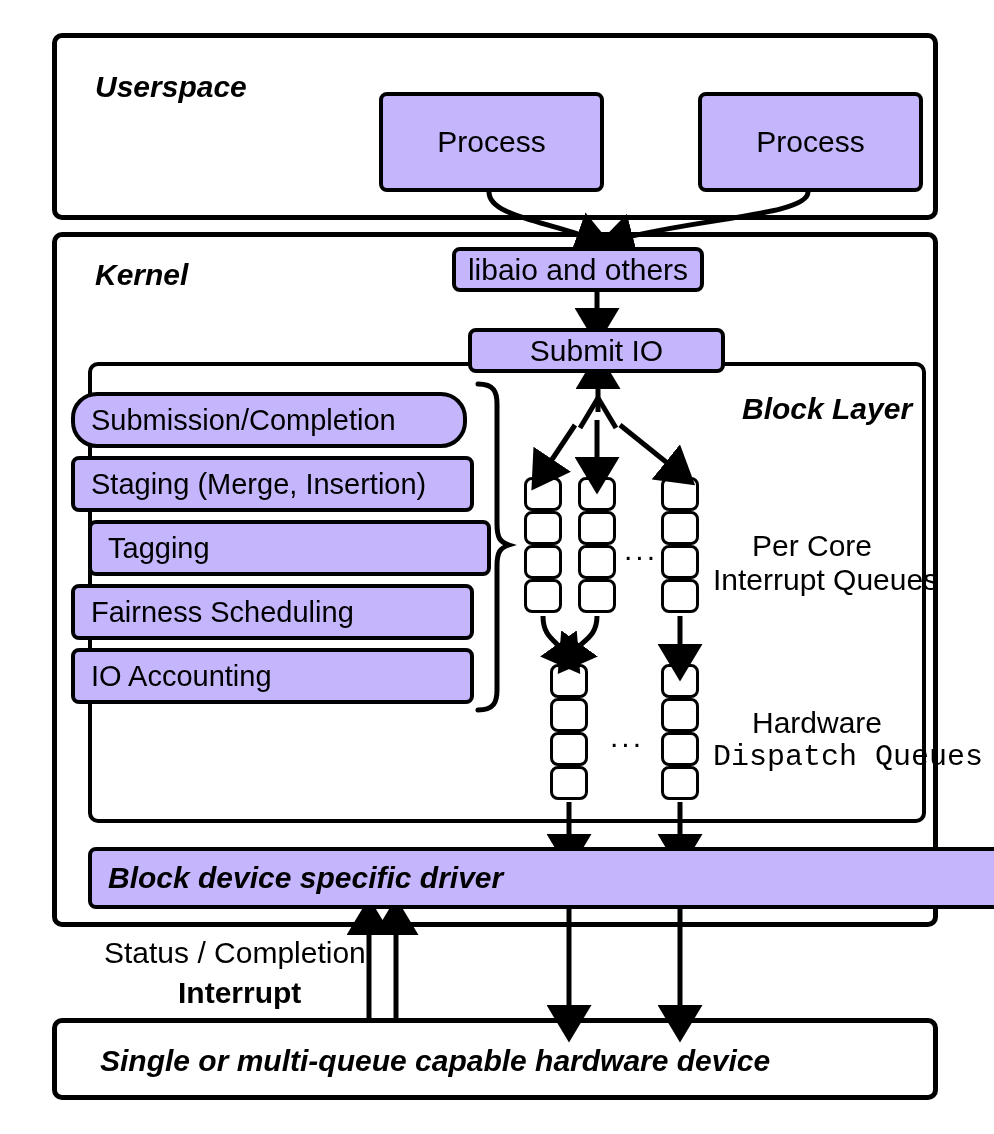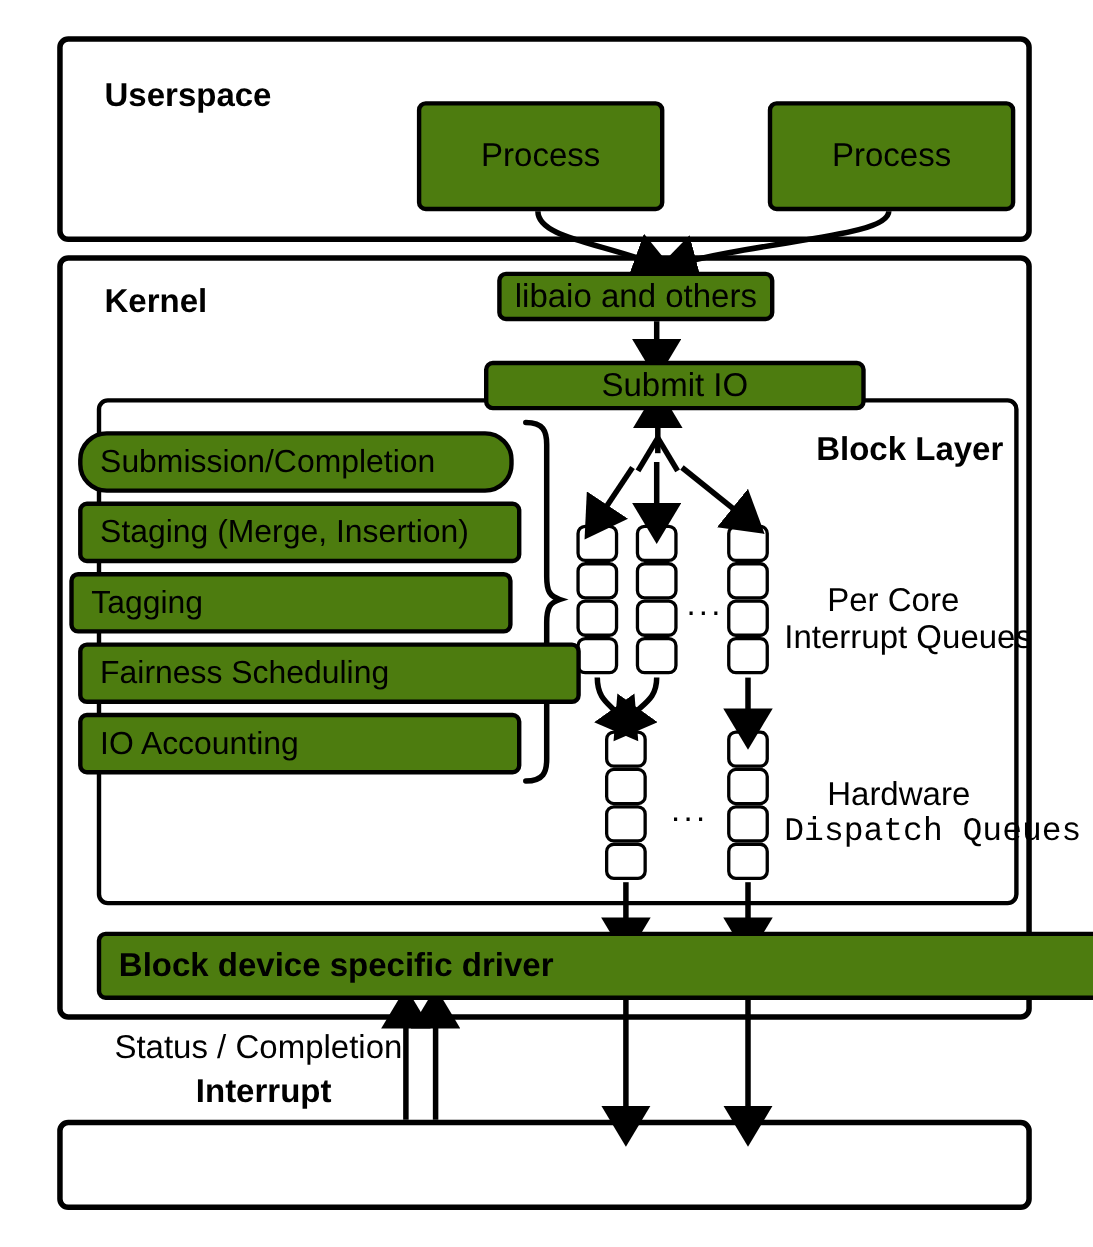--- a/index.html
+++ b/index.html
@@ -1,24 +1,24 @@
 <!DOCTYPE html>
 <html><head>
 <meta charset="utf-8">
 <style>
   html,body{margin:0;padding:0;background:#ffffff;}
   body{width:994px;height:1134px;font-family:"Liberation Sans",sans-serif;color:#000;}
   #stage{position:relative;width:994px;height:1134px;overflow:hidden;background:#fff;}
 
   .frame{position:absolute;border:5px solid #000;border-radius:10px;background:transparent;box-sizing:border-box;}
-  .box{position:absolute;border:4px solid #000;border-radius:8px;background:#4d7c0f;box-sizing:border-box;
+  .box{position:absolute;border:4px solid #000;border-radius:8px;background:#c4b5fd;box-sizing:border-box;
        display:flex;align-items:center;justify-content:center;}
   .box.left{justify-content:flex-start;padding-left:16px;}
   .lbl{position:absolute;white-space:nowrap;}
-  .bold{font-weight:bold;}
+  .bold{font-weight:bold;font-style:italic;}
 
   .t30{font-size:30px;}
   .t29{font-size:29px;}
 
   .qcell{position:absolute;border:3px solid #000;border-radius:8px;background:#fff;box-sizing:border-box;}
 
   svg.ov{position:absolute;left:0;top:0;width:994px;height:1134px;overflow:visible;pointer-events:none;}
   .dots{position:absolute;font-size:30px;letter-spacing:3px;line-height:1;}
 </style>
 </head>
@@ -32,26 +32,26 @@
   <div class="box t30" style="left:379px;top:92px;width:225px;height:100px;">Process</div>
   <div class="box t30" style="left:698px;top:92px;width:225px;height:100px;">Process</div>
 
   <div class="frame" style="left:52px;top:232px;width:886px;height:695px;"></div>
   <div class="lbl t30 bold" style="left:95px;top:258px;">Kernel</div>
 
   <div class="frame" style="left:88px;top:362px;width:838px;height:461px;border-width:4px;"></div>
   <div class="lbl t30 bold" style="left:742px;top:392px;">Block Layer</div>
 
   <div class="box t30" style="left:452px;top:247px;width:252px;height:45px;z-index:5;">libaio and others</div>
-  <div class="box t30" style="left:440px;top:328px;width:347px;height:45px;z-index:5;">Submit IO</div>
+  <div class="box t30" style="left:468px;top:328px;width:257px;height:45px;z-index:5;">Submit IO</div>
 
   <div class="box left t29" style="left:71px;top:392px;width:396px;height:56px;z-index:4;border-radius:26px;">Submission/Completion</div>
   <div class="box left t29" style="left:71px;top:456px;width:403px;height:56px;z-index:4;">Staging (Merge, Insertion)</div>
-  <div class="box left t29" style="left:63px;top:520px;width:403px;height:56px;z-index:4;">Tagging</div>
-  <div class="box left t29" style="left:71px;top:584px;width:457px;height:56px;z-index:4;text-align:center;">Fairness Scheduling</div>
+  <div class="box left t29" style="left:88px;top:520px;width:403px;height:56px;z-index:4;">Tagging</div>
+  <div class="box left t29" style="left:71px;top:584px;width:403px;height:56px;z-index:4;text-align:center;">Fairness Scheduling</div>
   <div class="box left t29" style="left:71px;top:648px;width:403px;height:56px;z-index:4;">IO Accounting</div>
 
   <div class="qcell" style="left:524px;top:477px;width:38px;height:34px;"></div>
   <div class="qcell" style="left:524px;top:511px;width:38px;height:34px;"></div>
   <div class="qcell" style="left:524px;top:545px;width:38px;height:34px;"></div>
   <div class="qcell" style="left:524px;top:579px;width:38px;height:34px;"></div>
 
   <div class="qcell" style="left:578px;top:477px;width:38px;height:34px;"></div>
   <div class="qcell" style="left:578px;top:511px;width:38px;height:34px;"></div>
   <div class="qcell" style="left:578px;top:545px;width:38px;height:34px;"></div>
@@ -81,20 +81,21 @@
 
   <div class="lbl t30" style="left:752px;top:706px;">Hardware</div>
   <div class="lbl t30" style="left:713px;top:740px;font-family:Liberation Mono, monospace;">Dispatch Queues</div>
 
   <div class="box left t30 bold" style="left:88px;top:847px;width:932px;height:62px;z-index:6;">Block device specific driver</div>
 
   <div class="lbl t30" style="left:104px;top:936px;">Status / Completion</div>
   <div class="lbl t30" style="left:178px;top:976px;font-weight:bold;">Interrupt</div>
 
   <div class="frame" style="left:52px;top:1018px;width:886px;height:82px;"></div>
+  <div class="lbl t30 bold" style="left:100px;top:1044px;">Single or multi-queue capable hardware device</div>
 
   <svg class="ov" viewBox="0 0 994 1134">
     <defs>
       <marker id="ah" markerWidth="9" markerHeight="9" refX="2.6" refY="4.5" orient="auto" markerUnits="strokeWidth">
         <path d="M0,0 L0,9 L7.5,4.5 z" fill="#000"></path>
       </marker>
     </defs>
 
     <path d="M489,192 C489,215 540,220 590,238" fill="none" stroke="#000" stroke-width="5" marker-end="url(#ah)"></path>
 

